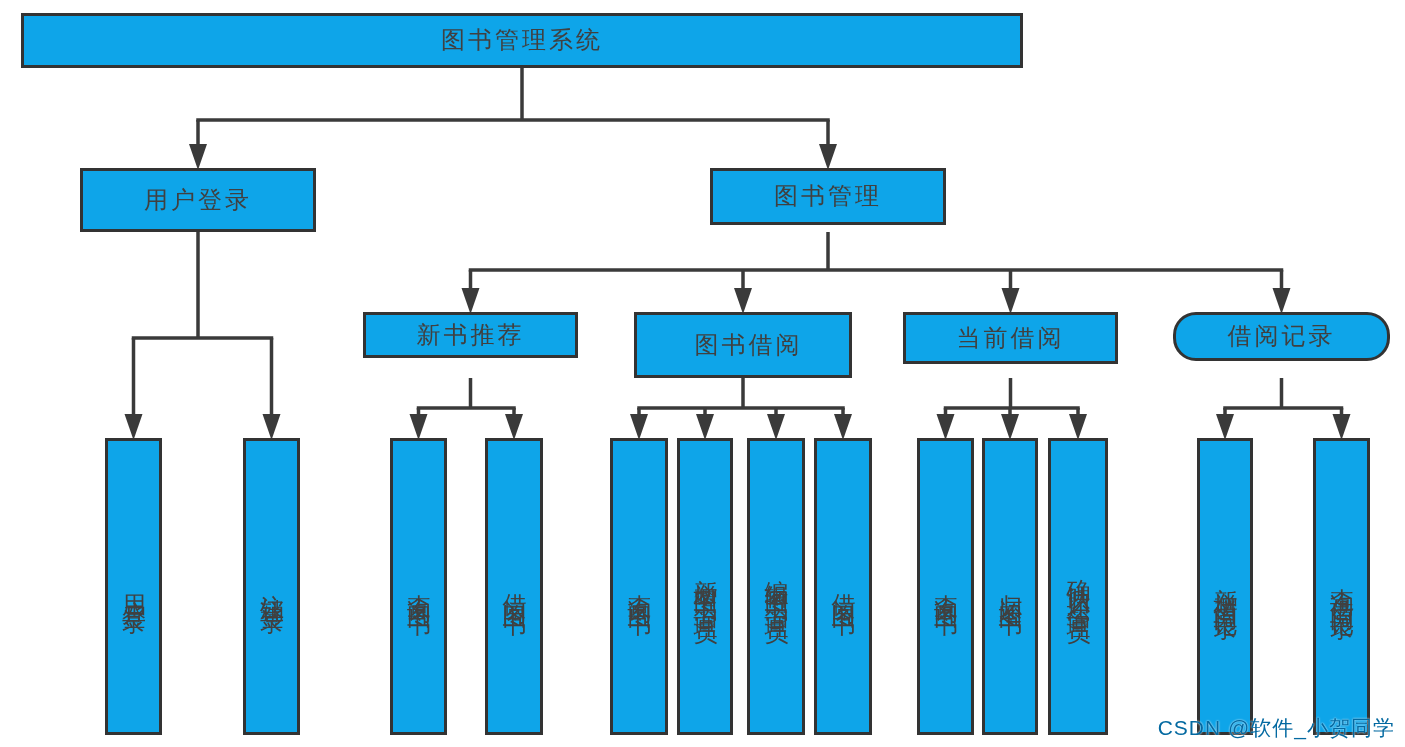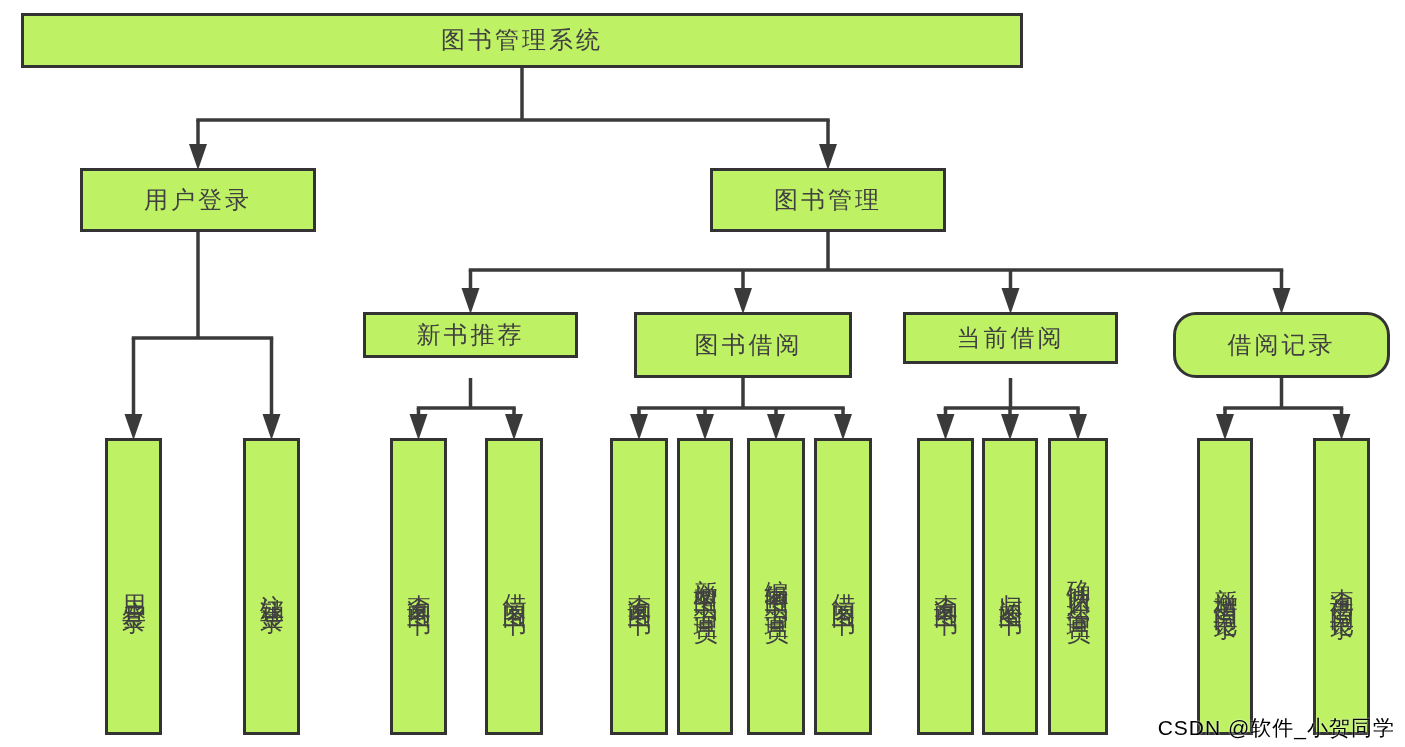--- a/index.html
+++ b/index.html
@@ -7,21 +7,21 @@
     position:relative;
     width:1405px;height:747px;
     background:#ffffff;
     overflow:hidden;
     font-family:"Liberation Sans","DejaVu Sans",sans-serif;
   }
   #wires{position:absolute;left:0;top:0;z-index:1;}
   .node{
     position:absolute;
     box-sizing:border-box;
-    background:#bef264;
+    background:#0ea5e9;
     border:3px solid #333333;
     display:flex;
     align-items:center;
     justify-content:center;
     z-index:2;
     color:#404040;
   }
   .node .lbl{
     font-size:24px;
     line-height:1.2;
@@ -34,21 +34,21 @@
     letter-spacing:6px;
     white-space:normal;
     max-height:285px;
   }
   #watermark{
     position:absolute;
     right:10px;
     bottom:5px;
     z-index:3;
     font-size:21px;
-    color:#000000;
+    color:#0369a1;
     text-shadow:0 0 2px #ffffff;
     letter-spacing:1px;
     white-space:nowrap;
   }
 </style>
 </head>
 <body>
 
 <div id="stage">
   <svg id="wires" width="1405" height="747" viewBox="0 0 1405 747">
@@ -105,33 +105,33 @@
       <line x1="1341.5" y1="408" x2="1341.5" y2="418" stroke="#3a3a3a" stroke-width="3.5"></line>
       <polygon points="1332.5,414 1350.5,414 1341.5,440" fill="#3a3a3a"></polygon>
     </svg>
   <div id="watermark">CSDN @软件_小贺同学</div>
 <div class="node horizontal" style="left: 21px; top: 13px; width: 1002px; height: 55px;">
       <span class="lbl">图书管理系统</span>
     </div>
     <div class="node horizontal" style="left: 80px; top: 168px; width: 236px; height: 64px;">
       <span class="lbl">用户登录</span>
     </div>
-    <div class="node horizontal" style="left: 710px; top: 168px; width: 236px; height: 64px;">
+    <div class="node horizontal" style="left: 710px; top: 168px; width: 236px; height: 57px;">
       <span class="lbl">图书管理</span>
     </div>
     <div class="node horizontal" style="left: 363px; top: 312px; width: 215px; height: 46px;">
       <span class="lbl">新书推荐</span>
     </div>
     <div class="node horizontal" style="left: 634px; top: 312px; width: 218px; height: 66px; padding-left: 11px;">
       <span class="lbl">图书借阅</span>
     </div>
     <div class="node horizontal" style="left: 903px; top: 312px; width: 215px; height: 52px;">
       <span class="lbl">当前借阅</span>
     </div>
-    <div class="node horizontal" style="left: 1173px; top: 312px; width: 217px; height: 66px; border-radius: 23px;">
+    <div class="node horizontal" style="left: 1173px; top: 312px; width: 217px; height: 49px; border-radius: 23px;">
       <span class="lbl">借阅记录</span>
     </div>
     <div class="node vertical" style="left: 105px; top: 438px; width: 57px; height: 297px;">
       <span class="lbl">用户登录</span>
     </div>
     <div class="node vertical" style="left: 243px; top: 438px; width: 57px; height: 297px;">
       <span class="lbl">注销登录</span>
     </div>
     <div class="node vertical" style="left: 390px; top: 438px; width: 57px; height: 297px;">
       <span class="lbl">查询图书</span>

